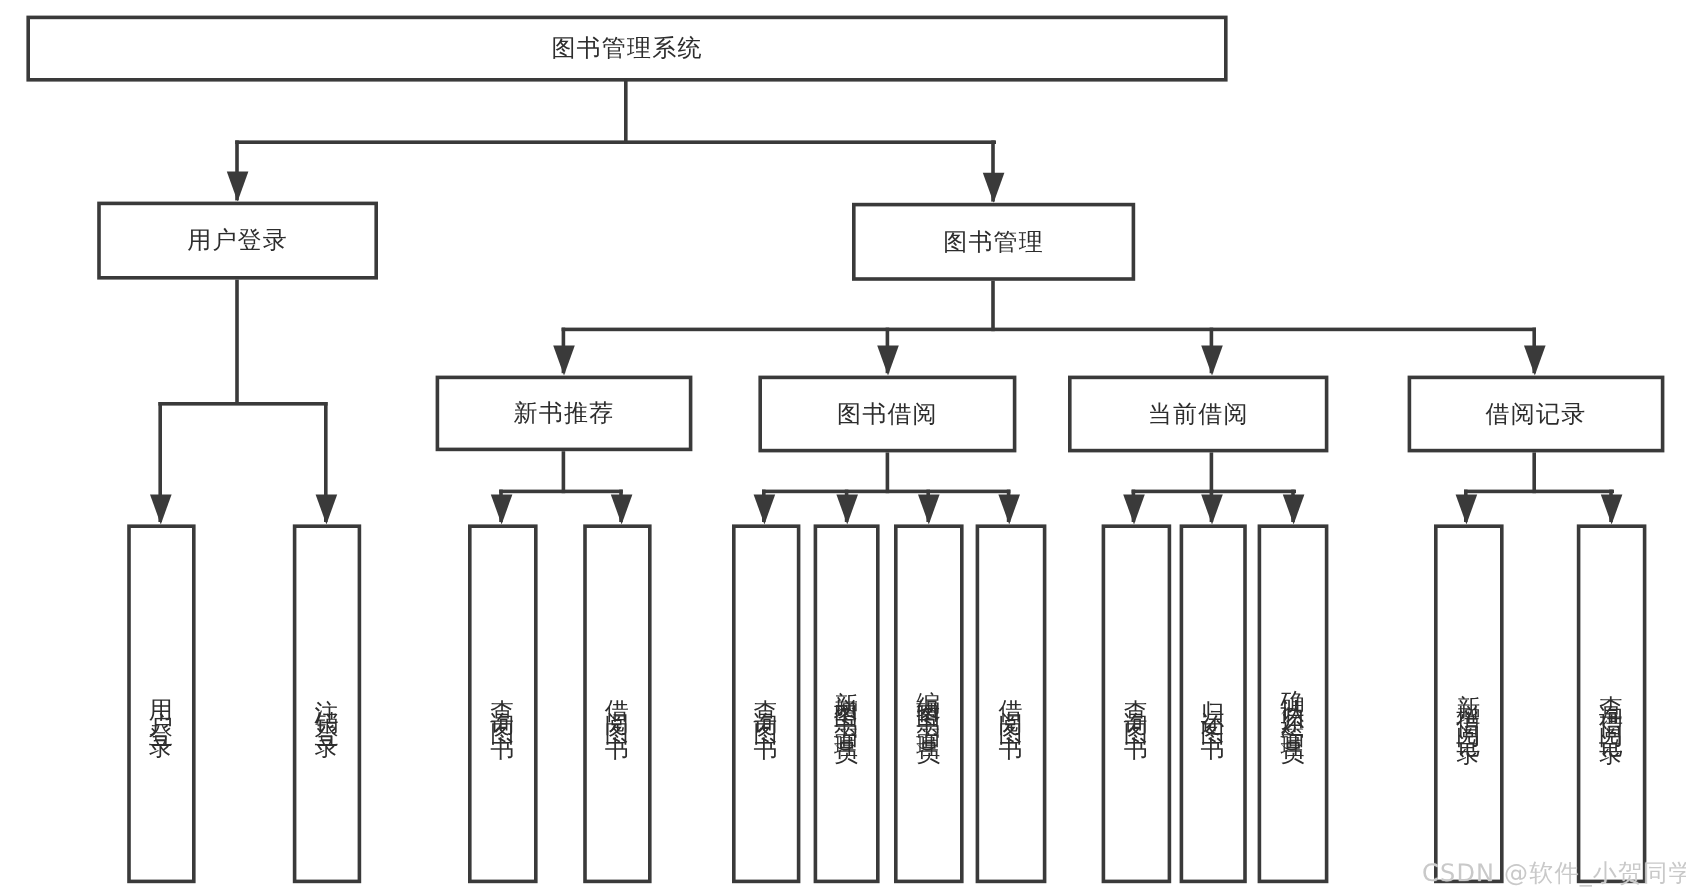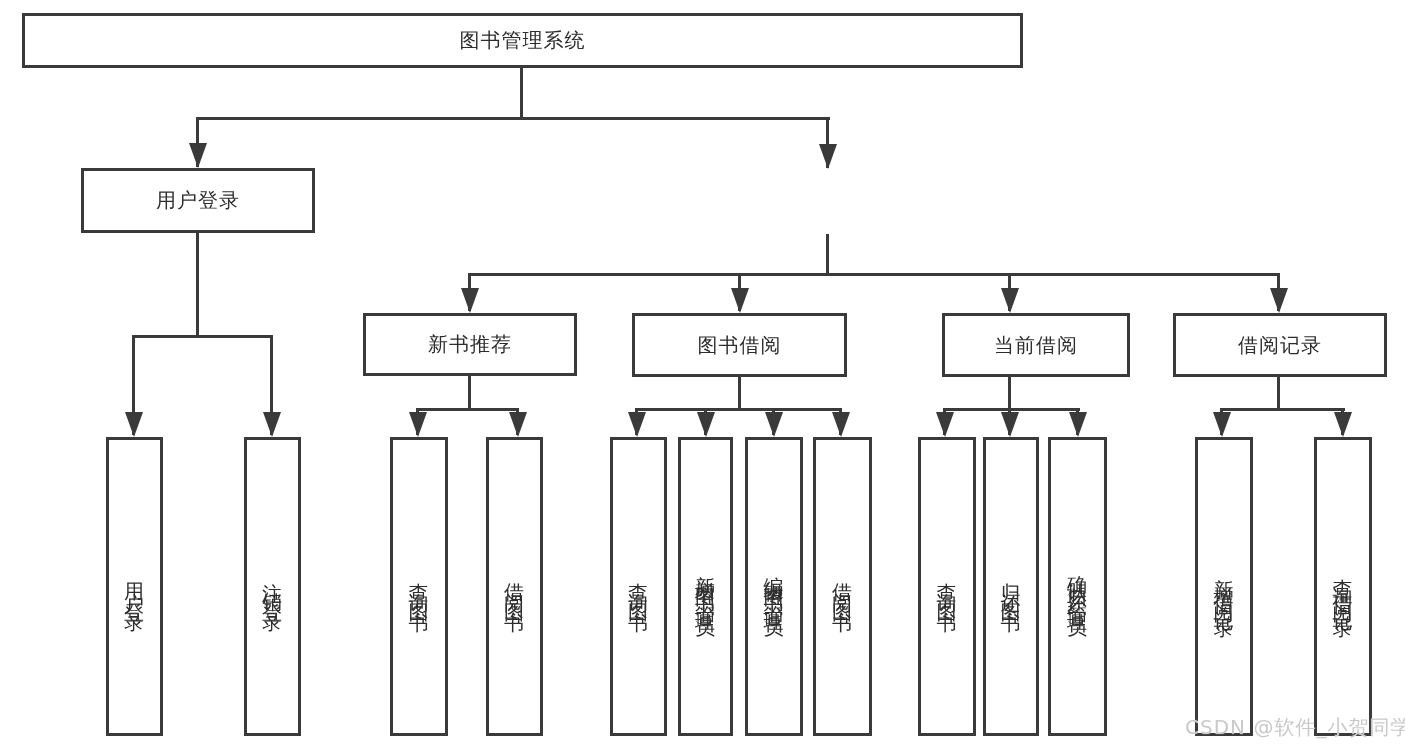--- a/index.html
+++ b/index.html
@@ -60,20 +60,23 @@
   <div class="line vl" style="left:520px;top:66px;height:53px"></div>
   <div class="line hl" style="left:196px;top:117px;width:634px"></div>
   <div class="line vl" style="left:196px;top:117px;height:50px"></div>
   <div class="arrow" style="left:189px;top:143px"></div>
   <div class="line vl" style="left:826px;top:117px;height:51px"></div>
   <div class="arrow" style="left:819px;top:144px"></div>
 
   <div class="node h-node" style="left:81px;top:168px;width:234px;height:65px">
     <span>用户登录</span>
   </div>
+  <div class="node h-node" style="left:710px;top:169px;width:236px;height:65px">
+    <span>图书管理</span>
+  </div>
 
   <div class="line vl" style="left:196px;top:233px;height:102px"></div>
   <div class="line hl" style="left:132px;top:335px;width:141px"></div>
   <div class="line vl" style="left:132px;top:335px;height:100px"></div>
   <div class="arrow" style="left:125px;top:412px"></div>
   <div class="line vl" style="left:270px;top:335px;height:100px"></div>
   <div class="arrow" style="left:263px;top:412px"></div>
 
   <div class="line vl" style="left:826px;top:234px;height:42px"></div>
   <div class="line hl" style="left:468px;top:273px;width:812px"></div>
@@ -85,21 +88,21 @@
   <div class="arrow" style="left:1001px;top:288px"></div>
   <div class="line vl" style="left:1277px;top:273px;height:38px"></div>
   <div class="arrow" style="left:1270px;top:288px"></div>
 
   <div class="node h-node" style="left:632px;top:313px;width:215px;height:64px">
     <span>图书借阅</span>
   </div>
   <div class="node h-node" style="left:363px;top:313px;width:214px;height:63px">
     <span>新书推荐</span>
   </div>
-  <div class="node h-node" style="left:942px;top:313px;width:188px;height:64px">
+  <div class="node h-node" style="left:890px;top:313px;width:217px;height:64px">
     <span>当前借阅</span>
   </div>
   <div class="node h-node" style="left:1173px;top:313px;width:214px;height:64px">
     <span>借阅记录</span>
   </div>
 
   <div class="line vl" style="left:468px;top:376px;height:35px"></div>
   <div class="line hl" style="left:416px;top:408px;width:103px"></div>
   <div class="line vl" style="left:416px;top:408px;height:27px"></div>
   <div class="arrow" style="left:409px;top:412px"></div>

